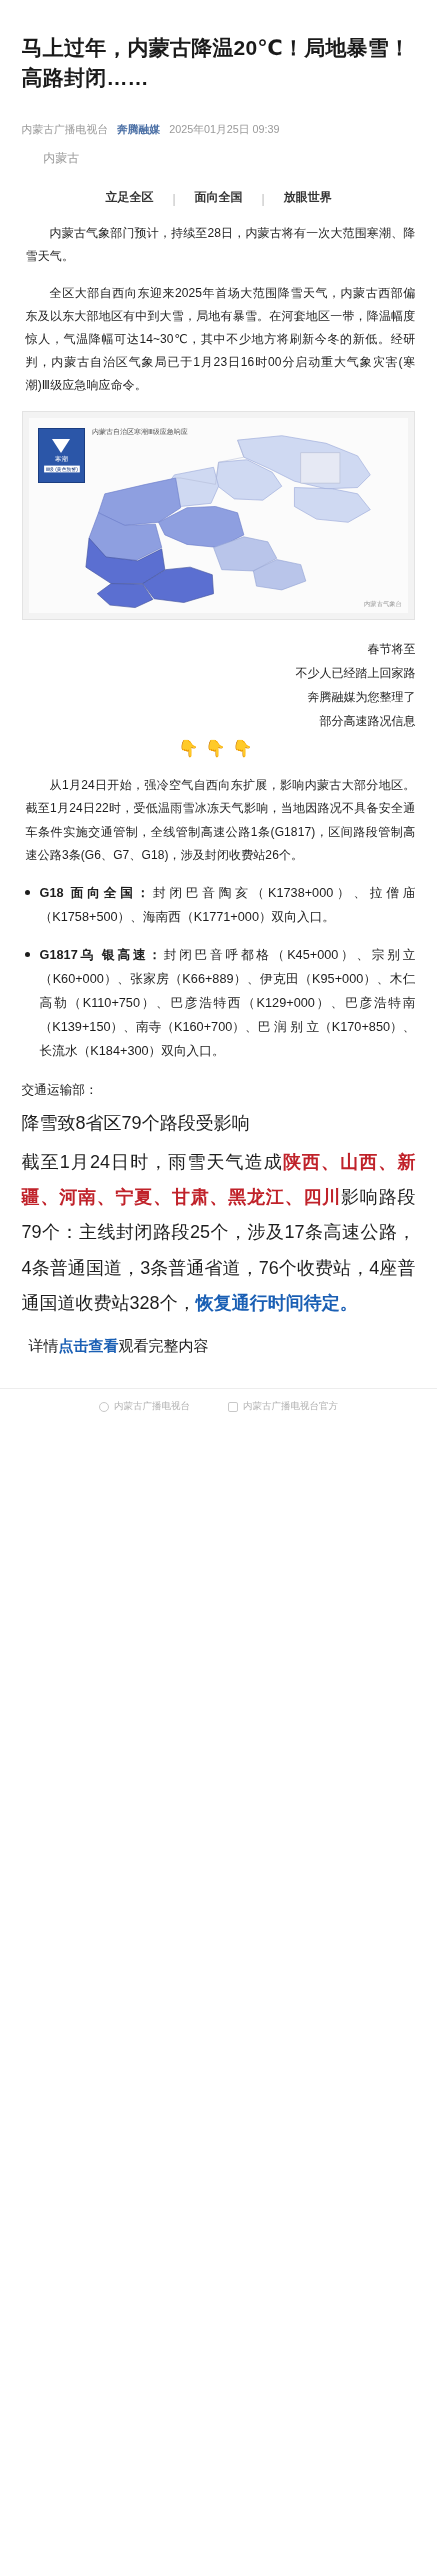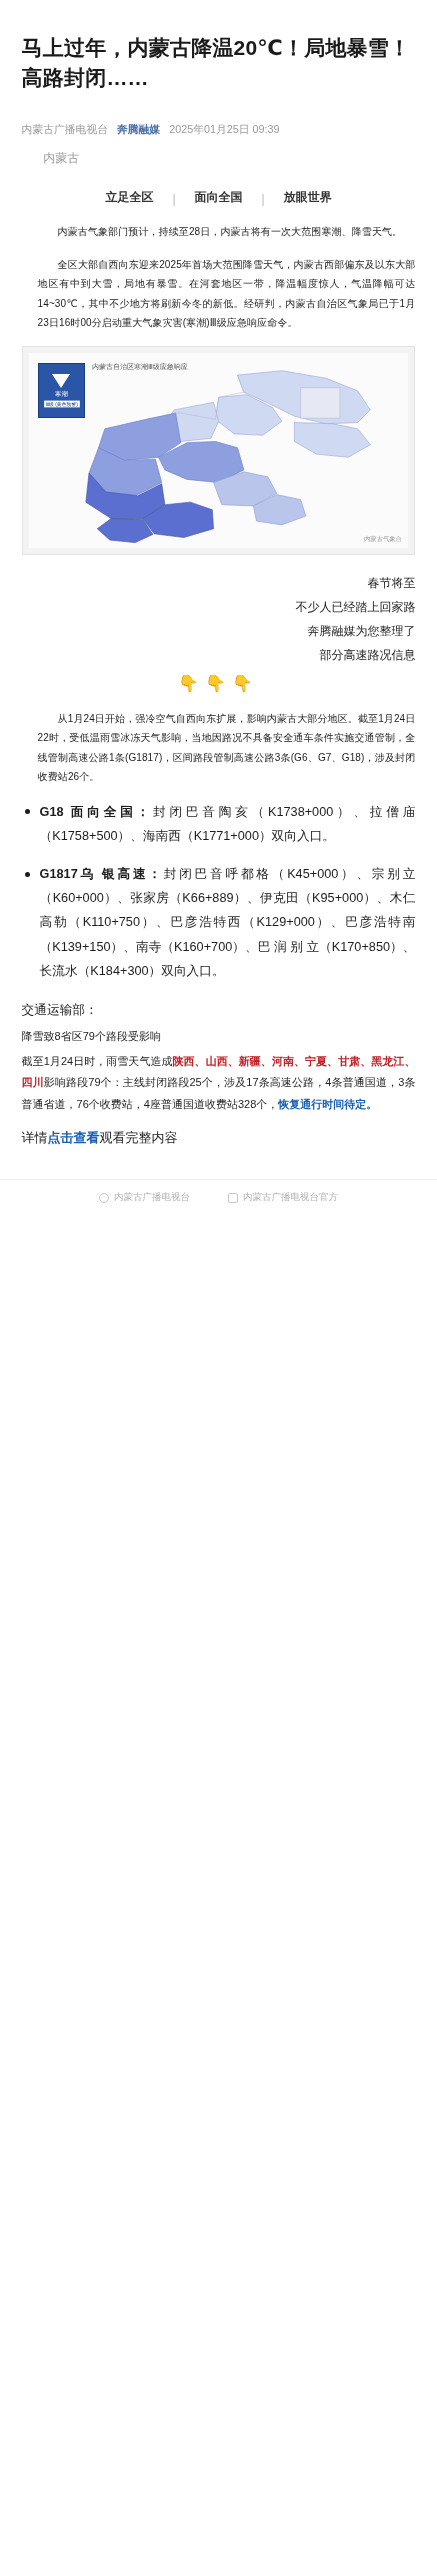--- a/index.html
+++ b/index.html
@@ -55,26 +55,26 @@
     padding: 21.6px 21.6px 6.3px 21.6px;
     font-size: 12px;
     color: #333;
     font-weight: 600;
   }
   .slogan-sep { color: #bbb; font-weight: 400; }
 
   
   .body-wrap { padding: 10px 21.6px 0 21.6px; }
   p.para {
-    font-size: 10px;
+    font-size: 12px;
     line-height: 1.92;
     color: #1d1d1d;
     text-align: justify;
     text-indent: 2em;
-    margin: 0 0 14px 16px;
+    margin: 0 0 14px 4px;
     letter-spacing: 0.1px;
   }
 
   
   .map-figure {
     margin: 5px 0 16.5px 0;
     background: #f3f3f3;
     border: 0.6px solid #e3e3e3;
     padding: 6.3px;
     position: relative;
@@ -173,33 +173,33 @@
   .road-name { font-weight: 700; }
 
   
   .section-head {
     font-size: 12.7px;
     line-height: 1.9;
     margin: 2.5px 0 3.8px 0;
     color: #1d1d1d;
   }
   .tw-line {
-    font-size: 11px;
+    font-size: 18px;
     line-height: 1.95;
     color: #1d1d1d;
     text-align: justify;
     margin: 0 0 3.8px 0;
   }
   .hl-red { color: #c0222a; font-weight: 700; }
   .hl-blue { color: #1a5fb4; font-weight: 700; }
 
   .detail-line {
-    font-size: 13px;
+    font-size: 15px;
     line-height: 1.95;
-    margin: 10px 0 0 0;
+    margin: 10px 0 0 7px;
     color: #1d1d1d;
   }
   .link-bold { color: #1a5fb4; font-weight: 700; }
 
   
   .footer {
     margin-top: 28px;
     border-top: 0.6px solid #ededed;
     padding: 11.4px 21.6px 0 21.6px;
     display: flex;

